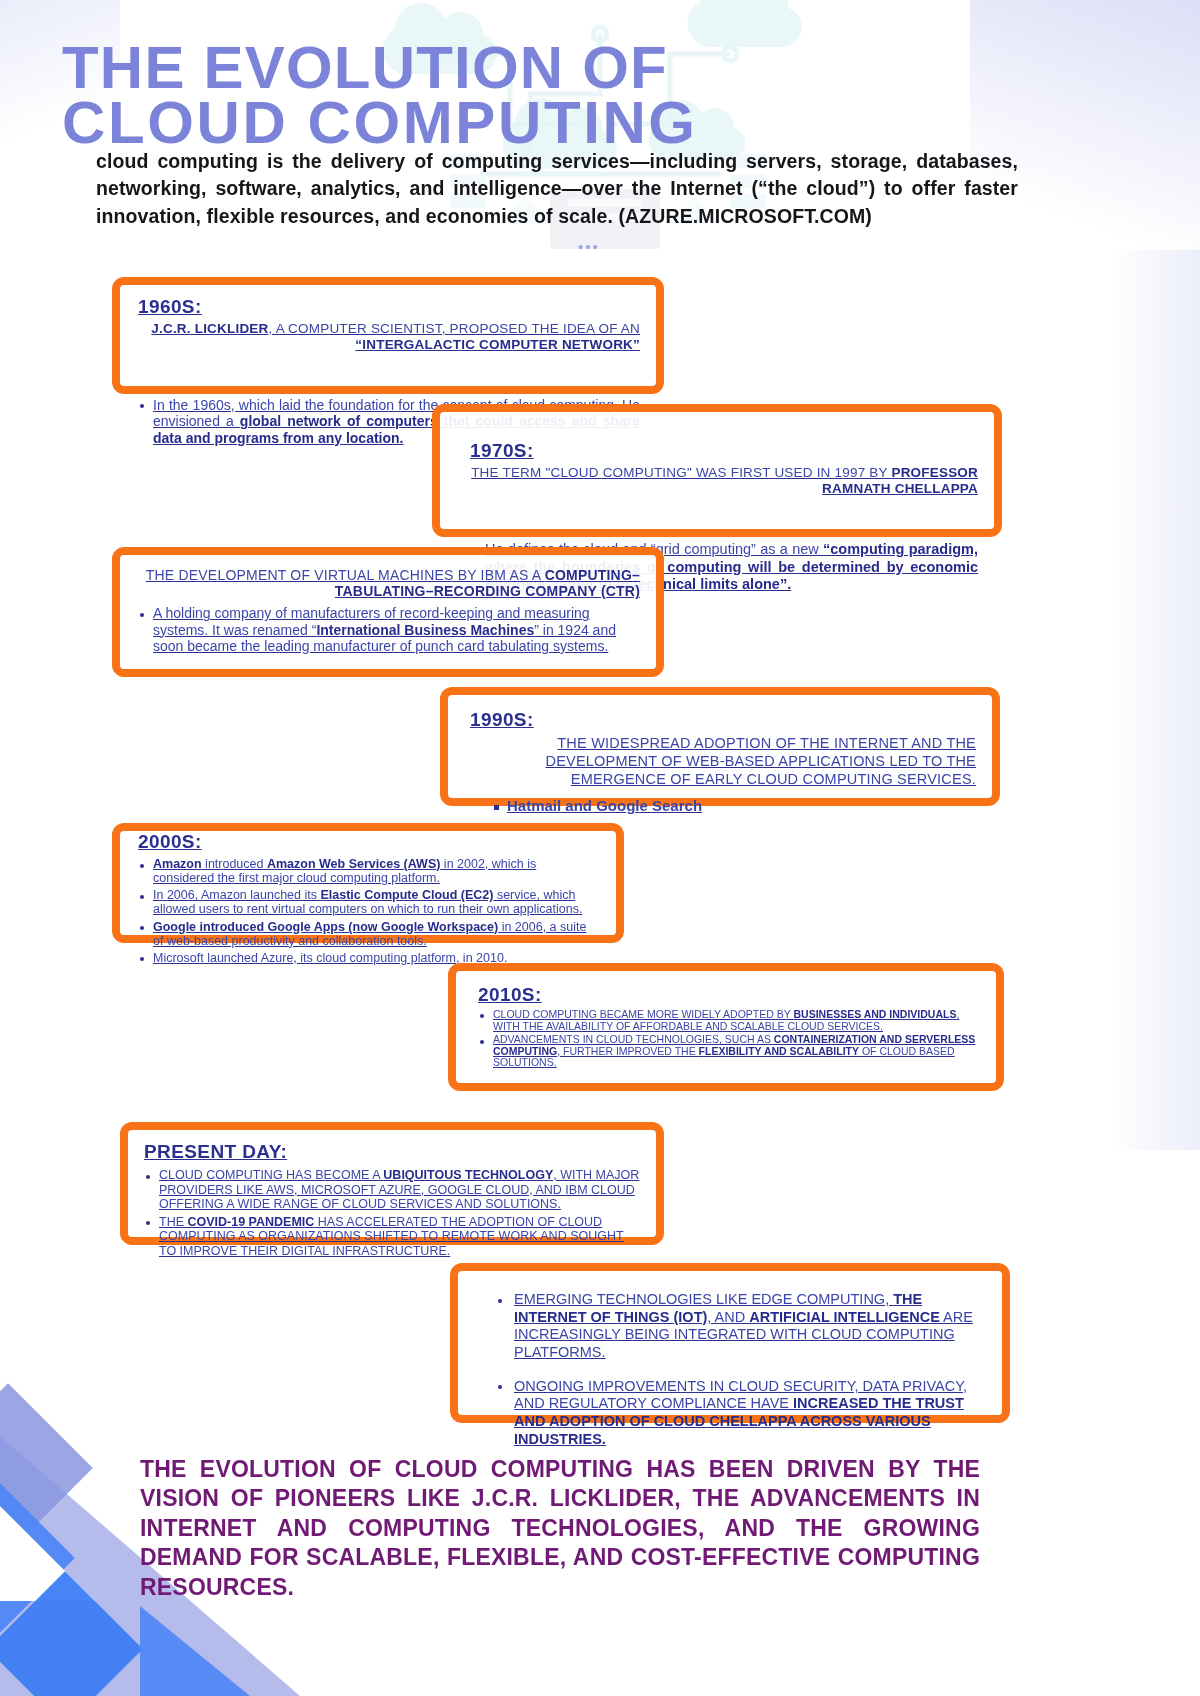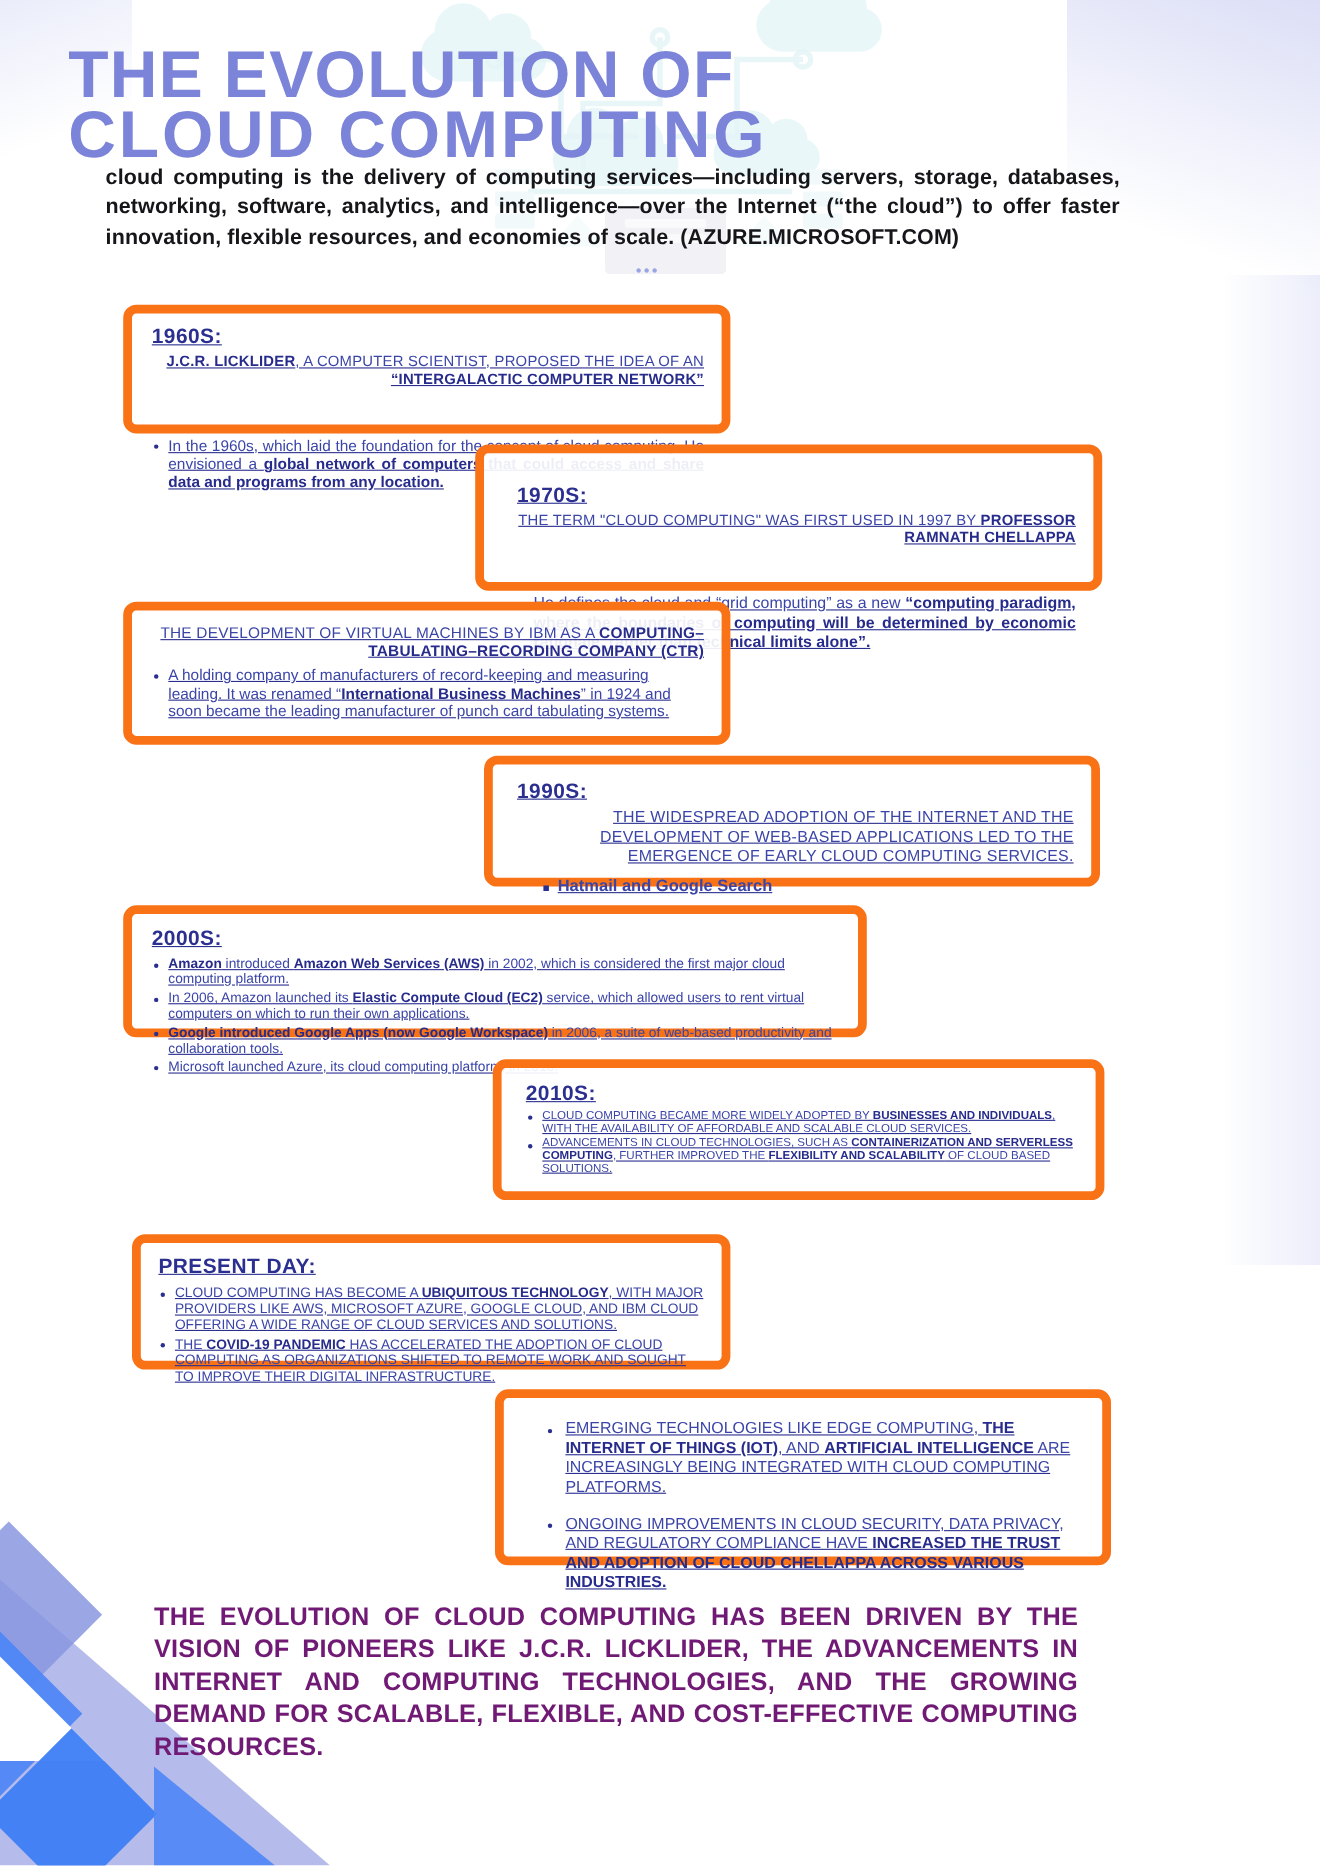--- a/index.html
+++ b/index.html
@@ -153,21 +153,21 @@
     background: #2b2f8f;
     border-radius: 50%;
   }
   .jst { text-align: justify; text-justify: inter-word; margin-top: 44px; }
 
   
   #card-1960 { left: 112px; top: 277px;  width: 552px; height: 117px; padding: 11px 16px 0 18px; }
   #card-1970 { left: 432px; top: 404px;  width: 570px; height: 133px; padding: 28px 16px 0 30px; }
   #card-1980 { left: 112px; top: 547px;  width: 552px; height: 130px; padding: 12px 16px 0 18px; }
   #card-1990 { left: 440px; top: 687px;  width: 560px; height: 119px; padding: 14px 16px 0 22px; }
-  #card-2000 { left: 112px; top: 823px;  width: 676px; height: 120px; padding: 12px 16px 0 18px; }
+  #card-2000 { left: 112px; top: 823px;  width: 512px; height: 120px; padding: 0 16px 0 18px; }
   #card-2010 { left: 448px; top: 963px;  width: 556px; height: 128px; padding: 13px 14px 0 22px; }
   #card-present { left: 120px; top: 1122px; width: 544px; height: 123px; padding: 11px 14px 0 16px; }
   #card-future { left: 450px; top: 1263px; width: 560px; height: 160px; padding: 20px 16px 0 24px; }
 
   
   #card-1960 .lead { font-size: 13.5px; line-height: 1.18; }
   #card-1960 ul.bullets { font-size: 14px; line-height: 1.18; margin-top: 6px; }
 
   #card-1970 .lead { font-size: 13.5px; line-height: 1.2; }
   #card-1970 ul.bullets { font-size: 14.5px; line-height: 1.2; margin-top: 8px; }
@@ -287,21 +287,21 @@
   <ul class="bullets">
     <li class="jst"><span>He defines the cloud and “grid computing” as a new </span><b>“computing paradigm, where the boundaries of computing will be determined by economic rationale, rather than technical limits alone”.</b></li>
   </ul>
 </section>
 
 <section class="card" id="card-1980">
   <div class="lead">
     <span>THE DEVELOPMENT OF VIRTUAL MACHINES BY IBM AS A </span><b>COMPUTING–TABULATING–RECORDING COMPANY (CTR)</b>
   </div>
   <ul class="bullets">
-    <li><span>A holding company of manufacturers of record-keeping and measuring leading. It was renamed “</span><b>International Business Machines</b><span>” in 1924 and soon became the leading manufacturer of punch  card tabulating systems.</span></li>
+    <li><span>A holding company of manufacturers of record-keeping and measuring systems. It was renamed “</span><b>International Business Machines</b><span>” in 1924 and soon became the leading manufacturer of punch  card tabulating systems.</span></li>
   </ul>
 </section>
 
 <section class="card" id="card-1990">
   <div class="card-title">1990S:</div>
   <div class="lead">THE WIDESPREAD ADOPTION OF THE INTERNET AND THE DEVELOPMENT OF WEB-BASED APPLICATIONS LED TO THE EMERGENCE OF EARLY CLOUD COMPUTING SERVICES.</div>
   <ul class="bullets">
     <li>Hatmail and Google Search</li>
   </ul>
 </section>

